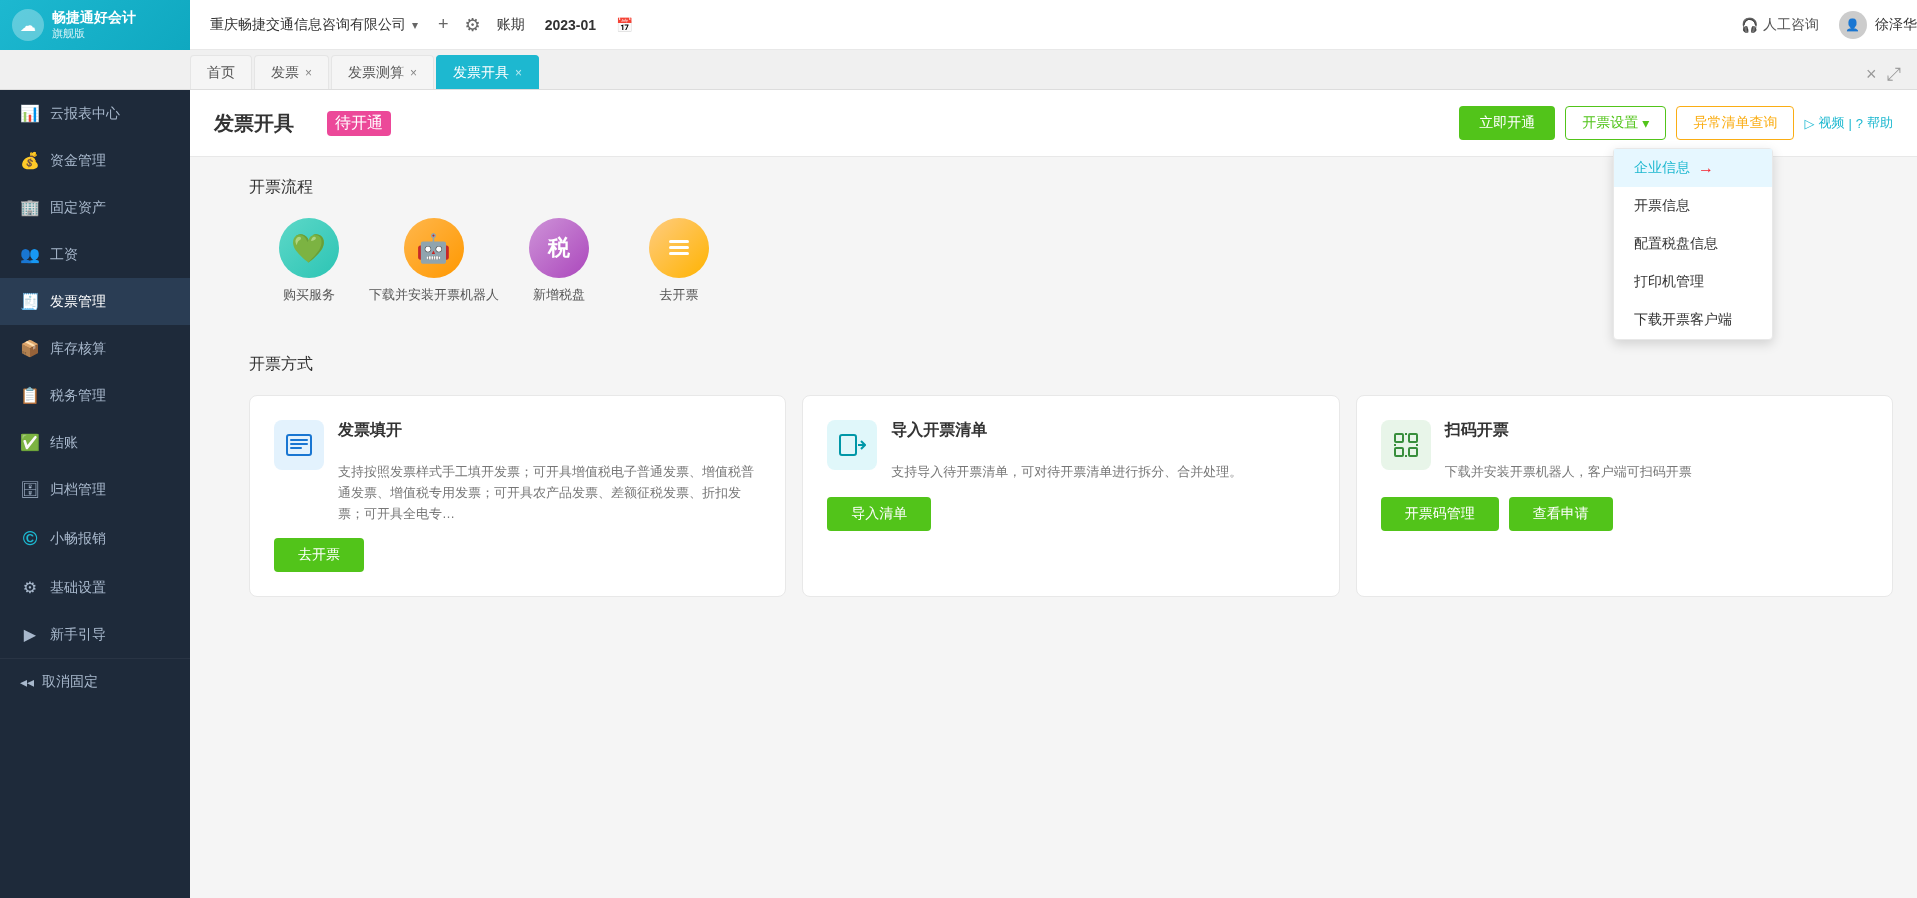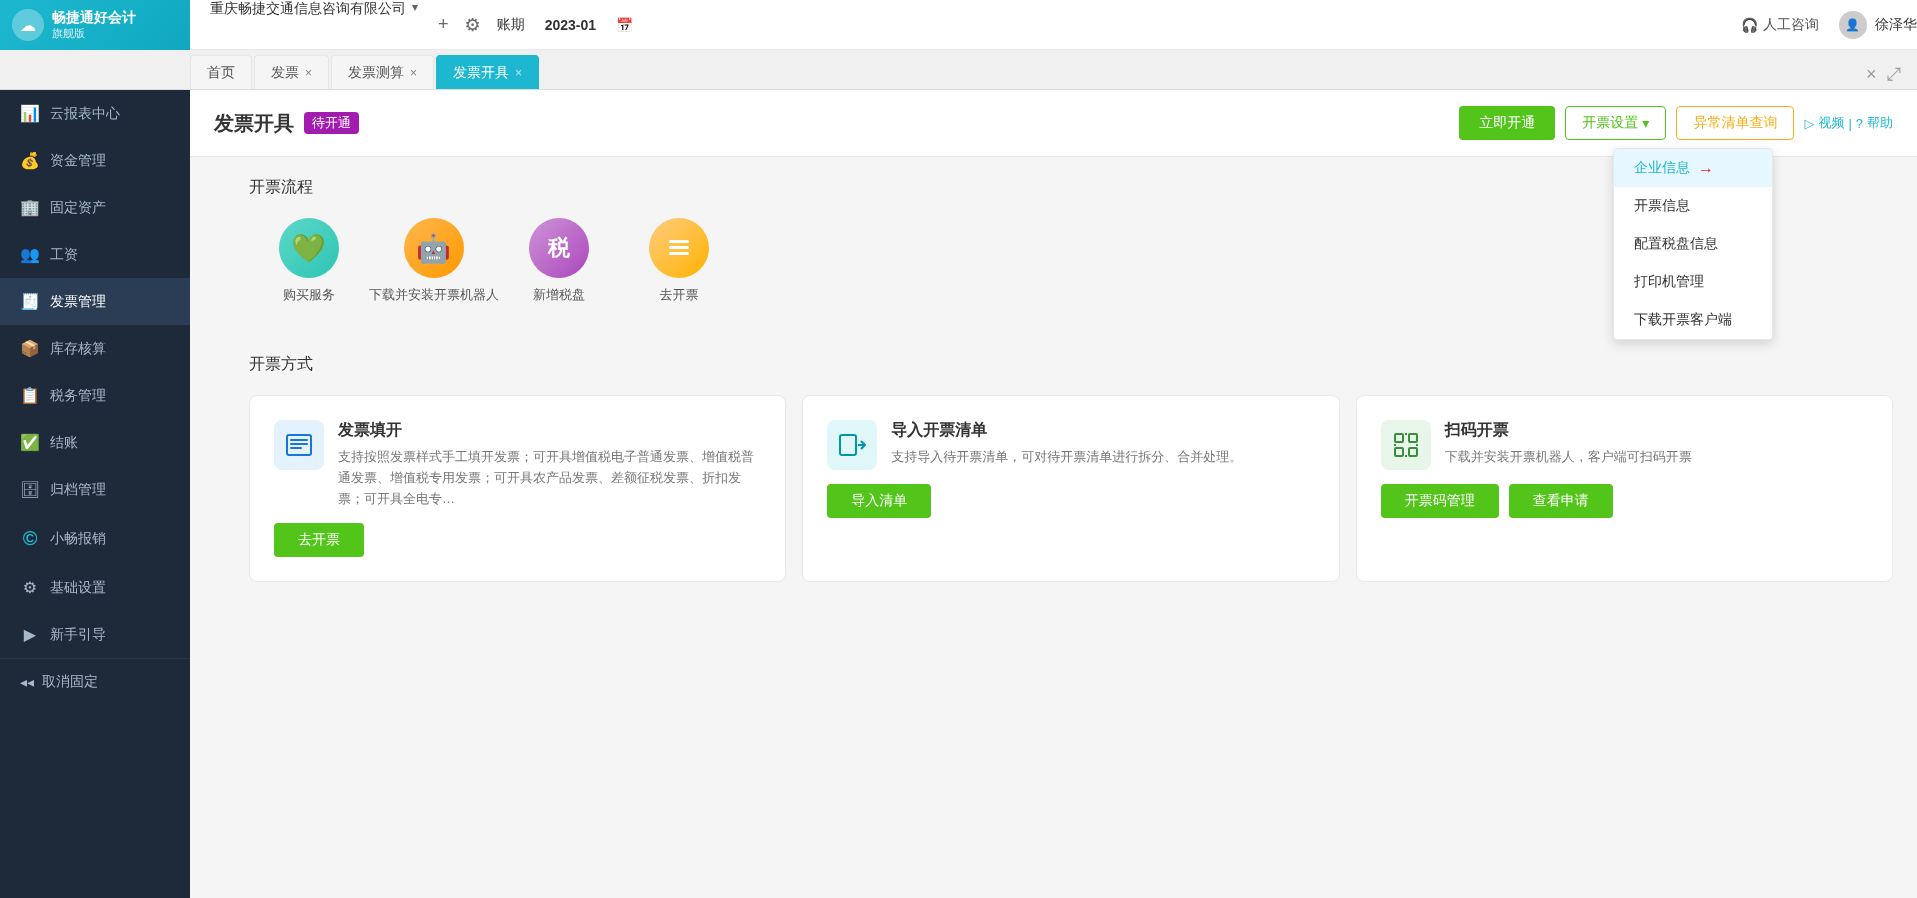--- a/index.html
+++ b/index.html
@@ -18,21 +18,21 @@
       width: 32px; height: 32px;
       background: rgba(255,255,255,0.3);
       border-radius: 50%;
       display: flex; align-items: center; justify-content: center;
       color: #fff; font-size: 16px;
     }
     .logo-text { color: #fff; font-size: 14px; font-weight: bold; line-height: 1.2; }
     .logo-sub { color: rgba(255,255,255,0.8); font-size: 11px; }
 
     .company-selector {
-      display: flex; align-items: flex-start; gap: 6px;
+      display: flex; align-items: center; gap: 6px;
       margin-left: 20px; cursor: pointer;
       color: #333; font-size: 14px;
     }
     .company-selector .arrow { color: #666; font-size: 12px; }
     .top-controls { display: flex; align-items: center; gap: 16px; margin-left: 20px; }
     .top-controls .ctrl-btn { color: #666; cursor: pointer; font-size: 18px; }
     .period-label { color: #333; font-size: 14px; }
     .period-value { color: #333; font-weight: bold; margin-left: 4px; }
     .cal-icon { color: #1db8d0; margin-left: 4px; cursor: pointer; }
 
@@ -90,25 +90,26 @@
 
     
     .page-header {
       background: #fff;
       padding: 16px 24px;
       display: flex; align-items: center;
       border-bottom: 1px solid #e8e8e8;
     }
     .page-title { font-size: 20px; font-weight: bold; color: #333; margin-right: 10px; }
     .status-badge {
-      background: #a21caf;
+      background: #ec4899;
       color: #fff;
-      font-size: 13px;
+      font-size: 16px;
       padding: 2px 8px;
       border-radius: 4px;
+      margin-left: 23px;
     }
     .page-actions { margin-left: auto; display: flex; align-items: center; gap: 10px; position: relative; }
     .btn-primary {
       background: #52c41a;
       color: #fff;
       border: none;
       padding: 8px 20px;
       border-radius: 4px;
       cursor: pointer;
       font-size: 14px;
@@ -181,21 +182,21 @@
       border-radius: 8px;
       padding: 24px;
       flex: 1;
       border: 1px solid #e8e8e8;
     }
     .method-card-header { display: flex; align-items: flex-start; gap: 14px; margin-bottom: 14px; }
     .method-icon { width: 50px; height: 50px; border-radius: 8px; display: flex; align-items: center; justify-content: center; font-size: 22px; flex-shrink: 0; }
     .method-icon-blue { background: #e3f2fd; color: #1976d2; }
     .method-icon-cyan { background: #e0f7fa; color: #0097a7; }
     .method-icon-green { background: #e8f5e9; color: #388e3c; }
-    .method-title { font-size: 16px; font-weight: bold; color: #333; margin-bottom: 6px; }
+    .method-title { font-size: 16px; font-weight: bold; color: #333; margin-bottom: 21px; }
     .method-desc { font-size: 13px; color: #777; line-height: 1.6; }
     .method-btn { margin-top: 12px; }
     .btn-green-solid {
       background: #52c41a;
       color: #fff;
       border: none;
       padding: 8px 24px;
       border-radius: 4px;
       cursor: pointer;
       font-size: 14px;

